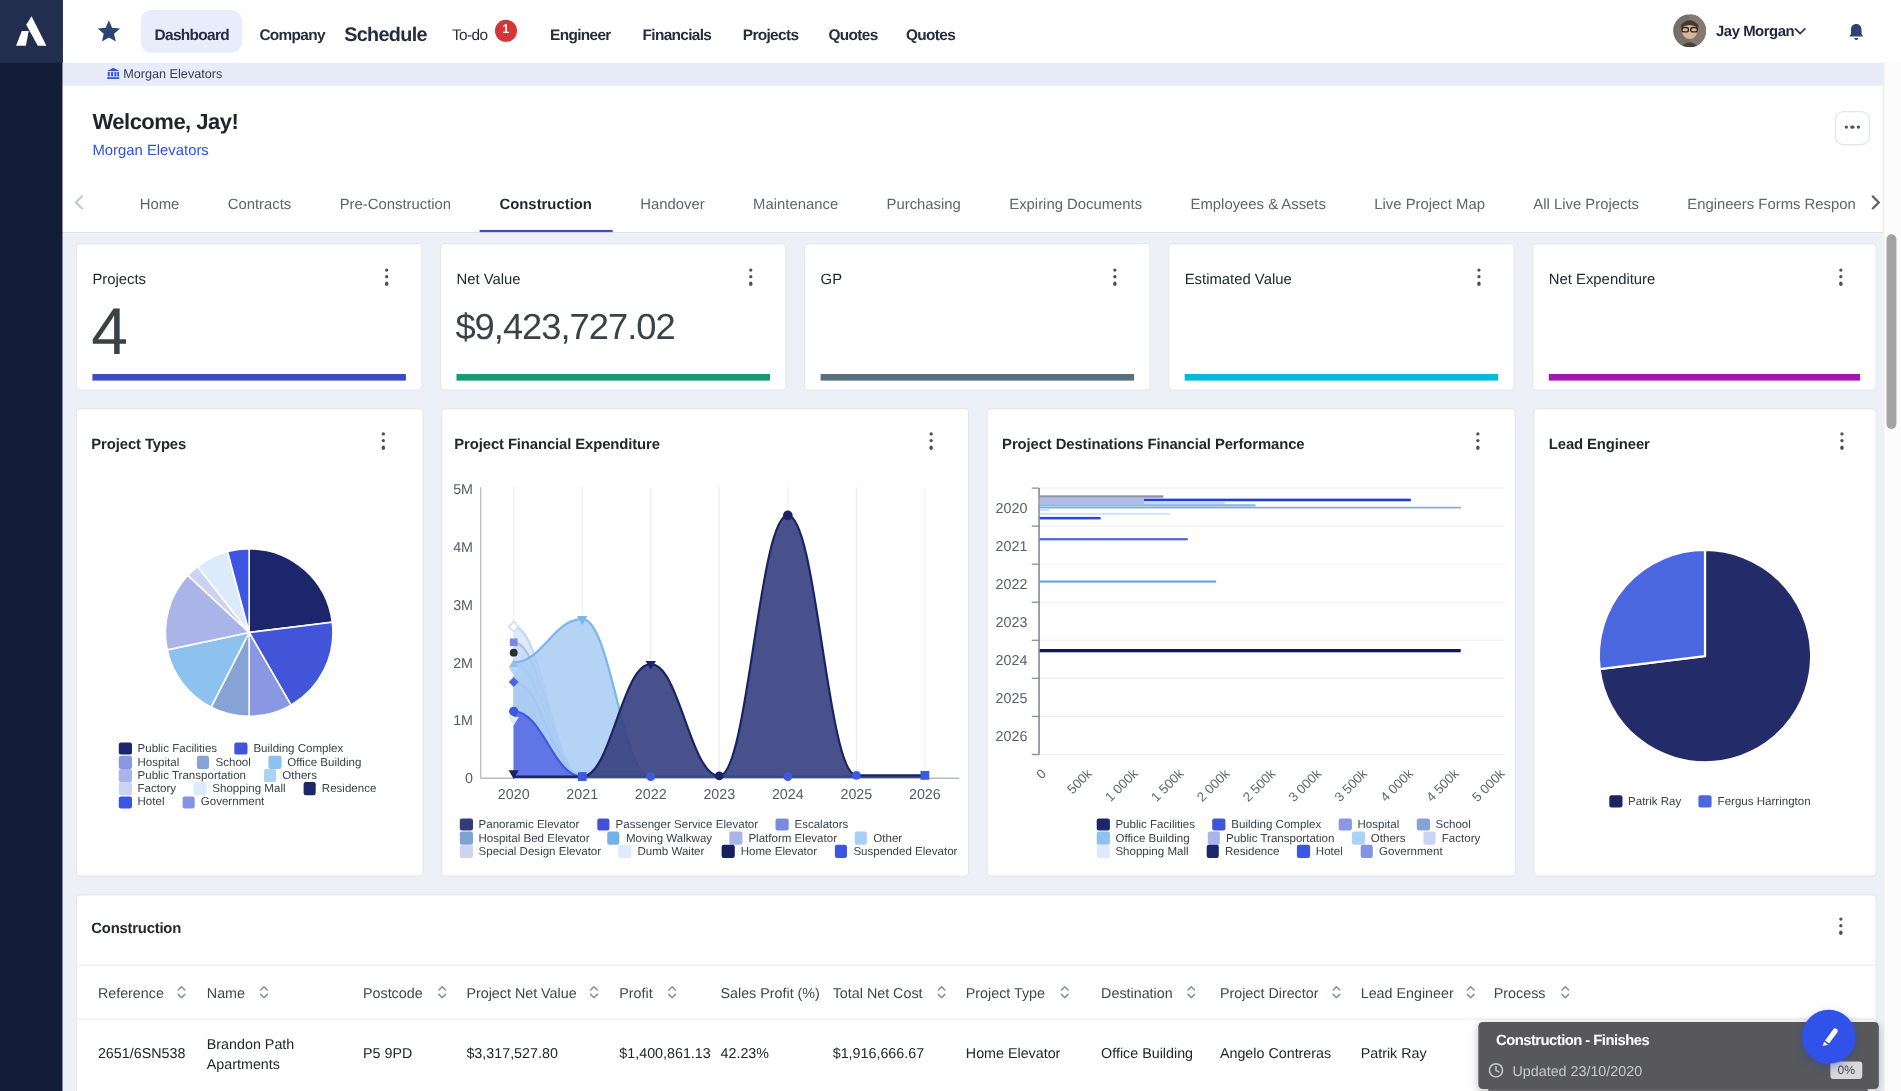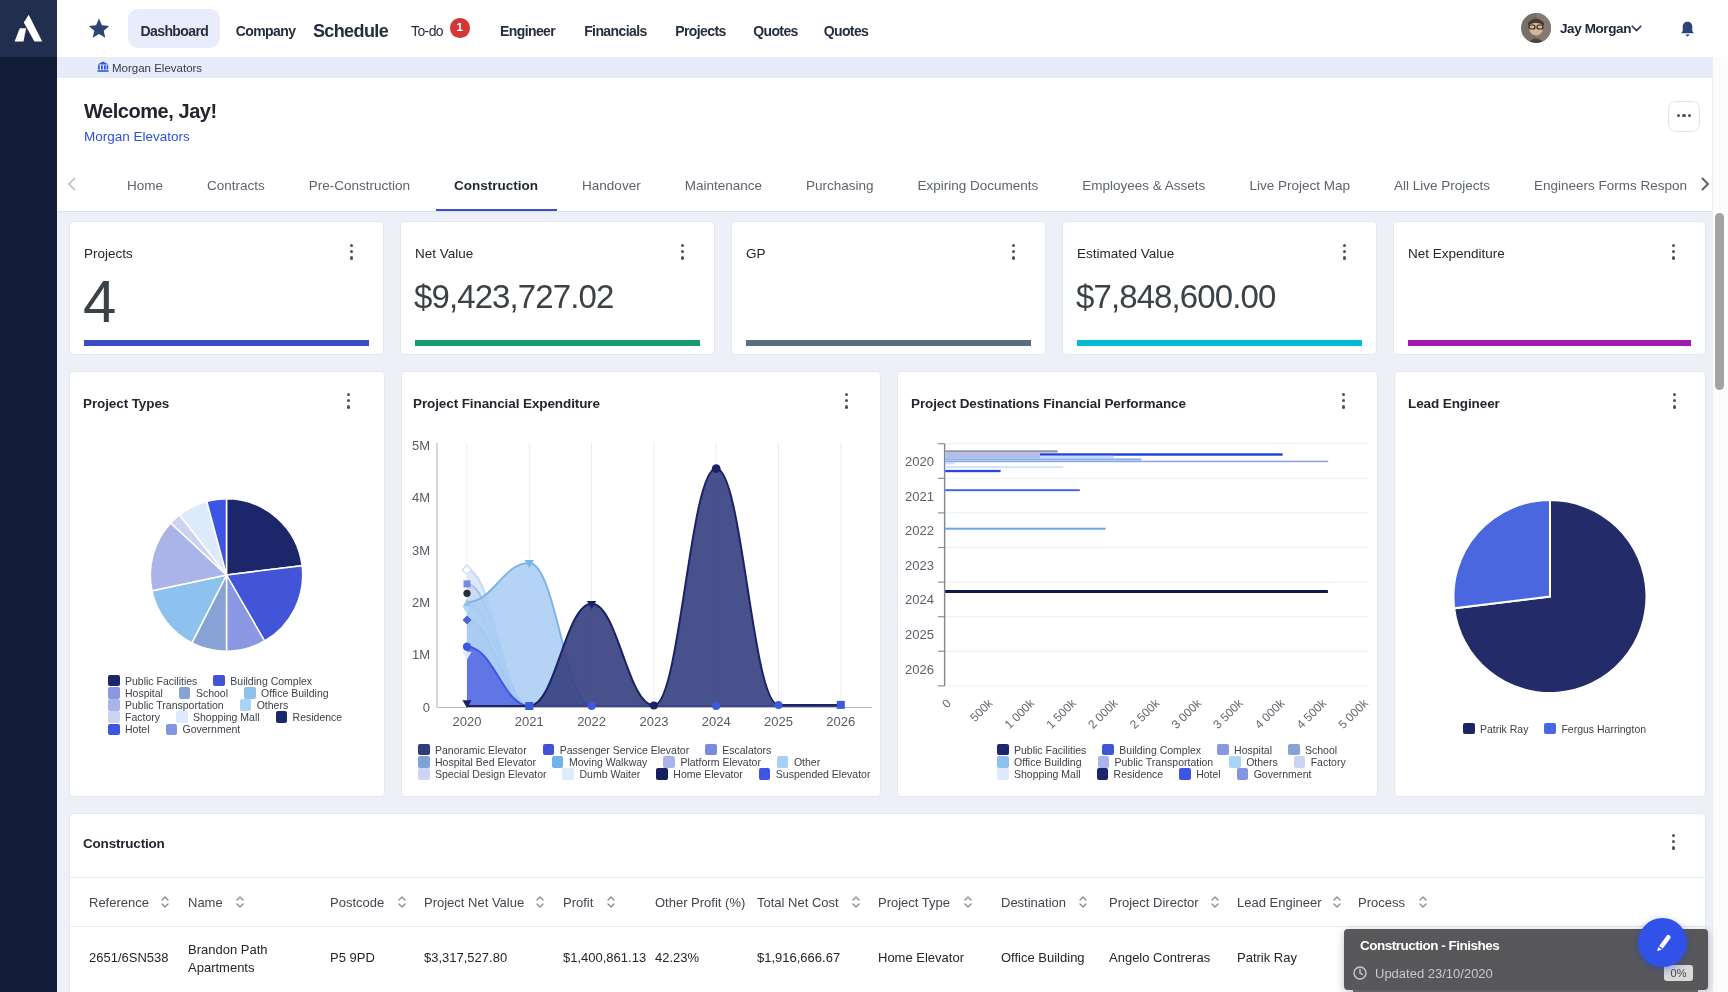--- a/index.html
+++ b/index.html
@@ -153,21 +153,20 @@
       </div>
  <div class="sbar" style="background:#57707e"></div>
 </div>
 <div class="statcard" style="left:1062px;width:315px">
  <div class="stitle">Estimated Value</div>
       <div class="kebab" style="right:29px;top:22px">
         <i></i>
         <i></i>
         <i></i>
       </div>
- <div class="snum">$7,848,600.00</div>
  <div class="sbar" style="background:#00bcd4"></div>
 </div>
 <div class="statcard" style="left:1393px;width:313px">
  <div class="stitle">Net Expenditure</div>
       <div class="kebab" style="right:29px;top:22px">
         <i></i>
         <i></i>
         <i></i>
       </div>
  <div class="sbar" style="background:#a219ae"></div>
@@ -380,21 +379,21 @@
       <i></i>
     </div>
 <div class="abs" style="left:70px;top:877px;width:1635px;height:1px;background:#e9ebee"></div>
 <div class="abs" style="left:70px;top:926px;width:1635px;height:1px;background:#e9ebee"></div>
 
 <div class="th" style="left:89px;top:895px">Reference</div>
 <div class="th" style="left:188px;top:895px">Name</div>
 <div class="th" style="left:330px;top:895px">Postcode</div>
 <div class="th" style="left:424px;top:895px">Project Net Value</div>
 <div class="th" style="left:563px;top:895px">Profit</div>
-<div class="th" style="left:655px;top:895px">Other Profit (%)</div>
+<div class="th" style="left:655px;top:895px">Sales Profit (%)</div>
 <div class="th" style="left:757px;top:895px">Total Net Cost</div>
 <div class="th" style="left:878px;top:895px">Project Type</div>
 <div class="th" style="left:1001px;top:895px">Destination</div>
 <div class="th" style="left:1109px;top:895px">Project Director</div>
 <div class="th" style="left:1237px;top:895px">Lead Engineer</div>
 <div class="th" style="left:1358px;top:895px">Process</div>
 <svg class="sorti" style="left:161px;top:896px" viewBox="0 0 8 12">
       <path d="M1 4 L4 1 L7 4 M1 8 L4 11 L7 8" fill="none" stroke="#8a8f96" stroke-width="1.4" stroke-linecap="round" stroke-linejoin="round"></path>
     </svg>
 <svg class="sorti" style="left:236px;top:896px" viewBox="0 0 8 12">

